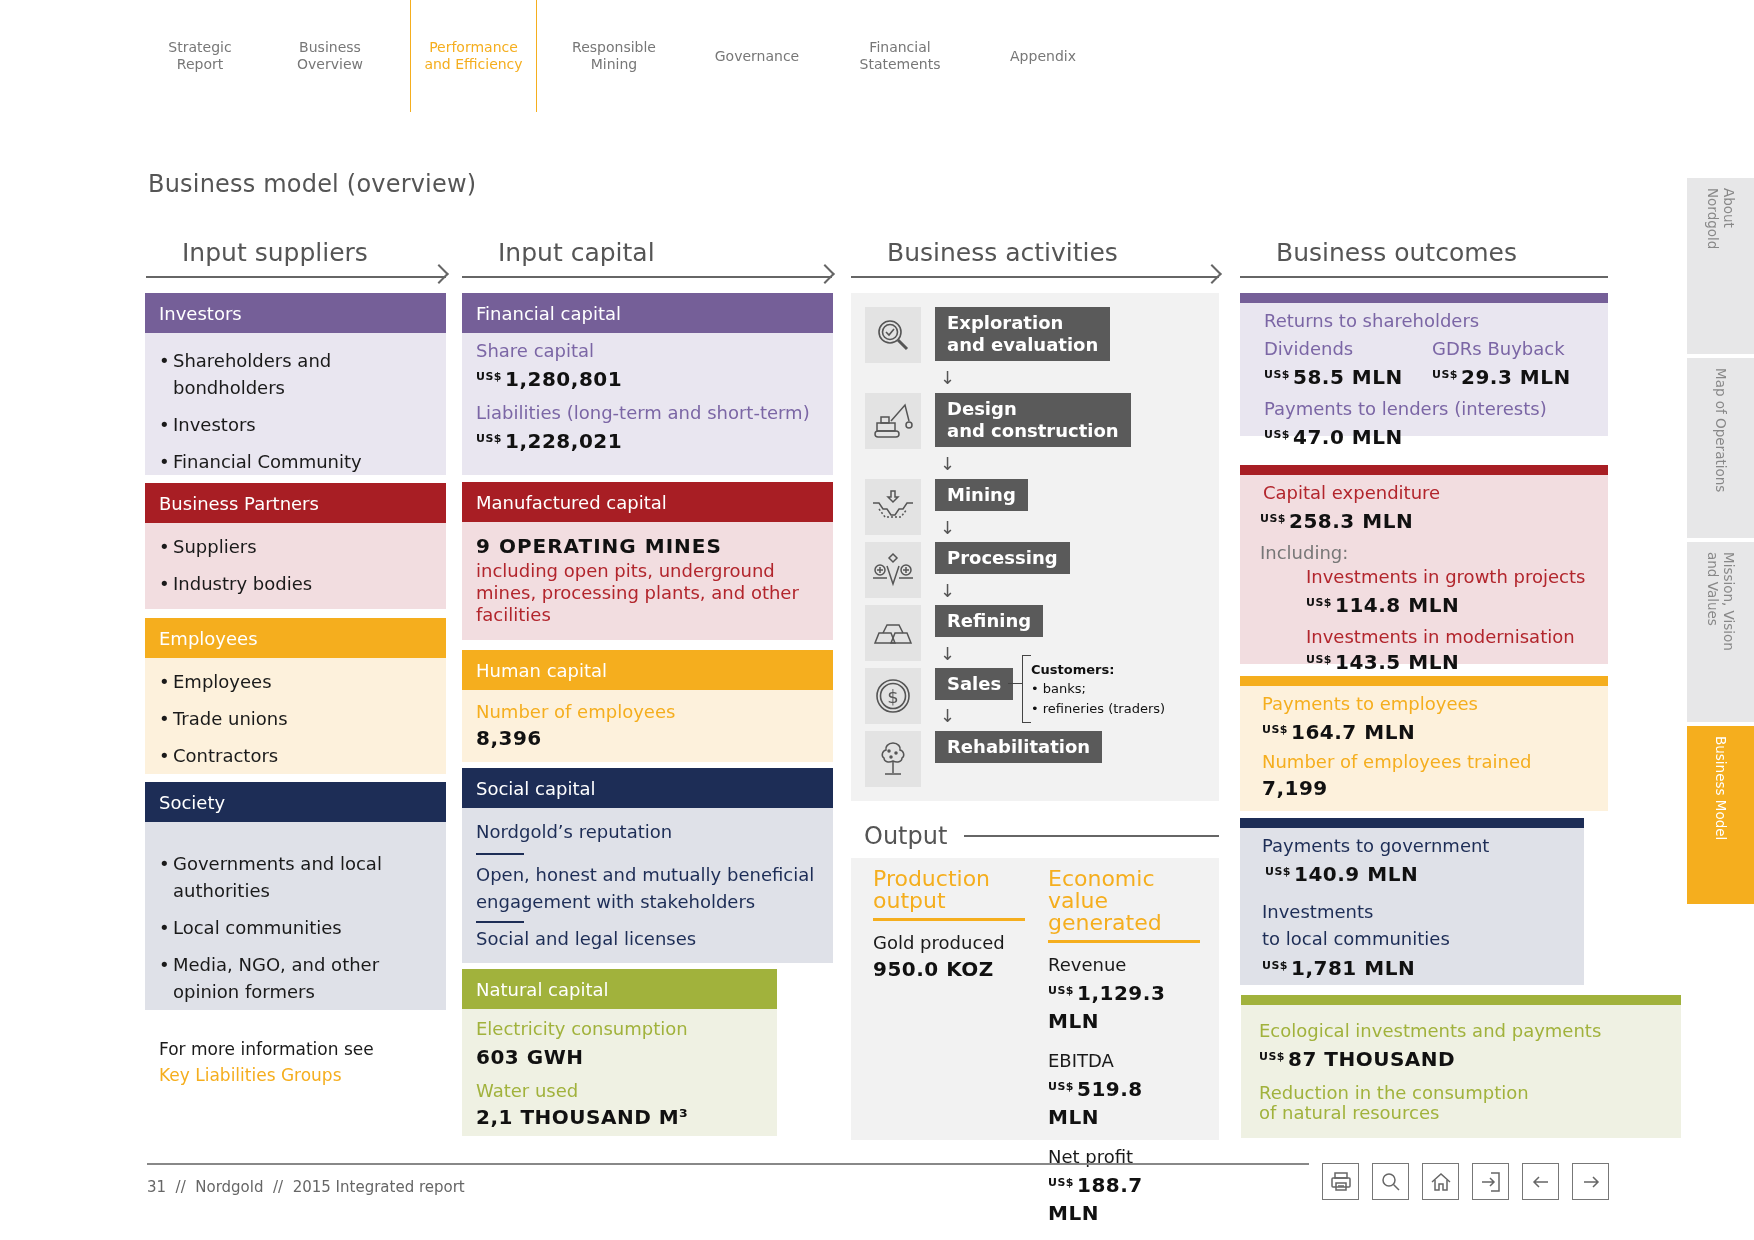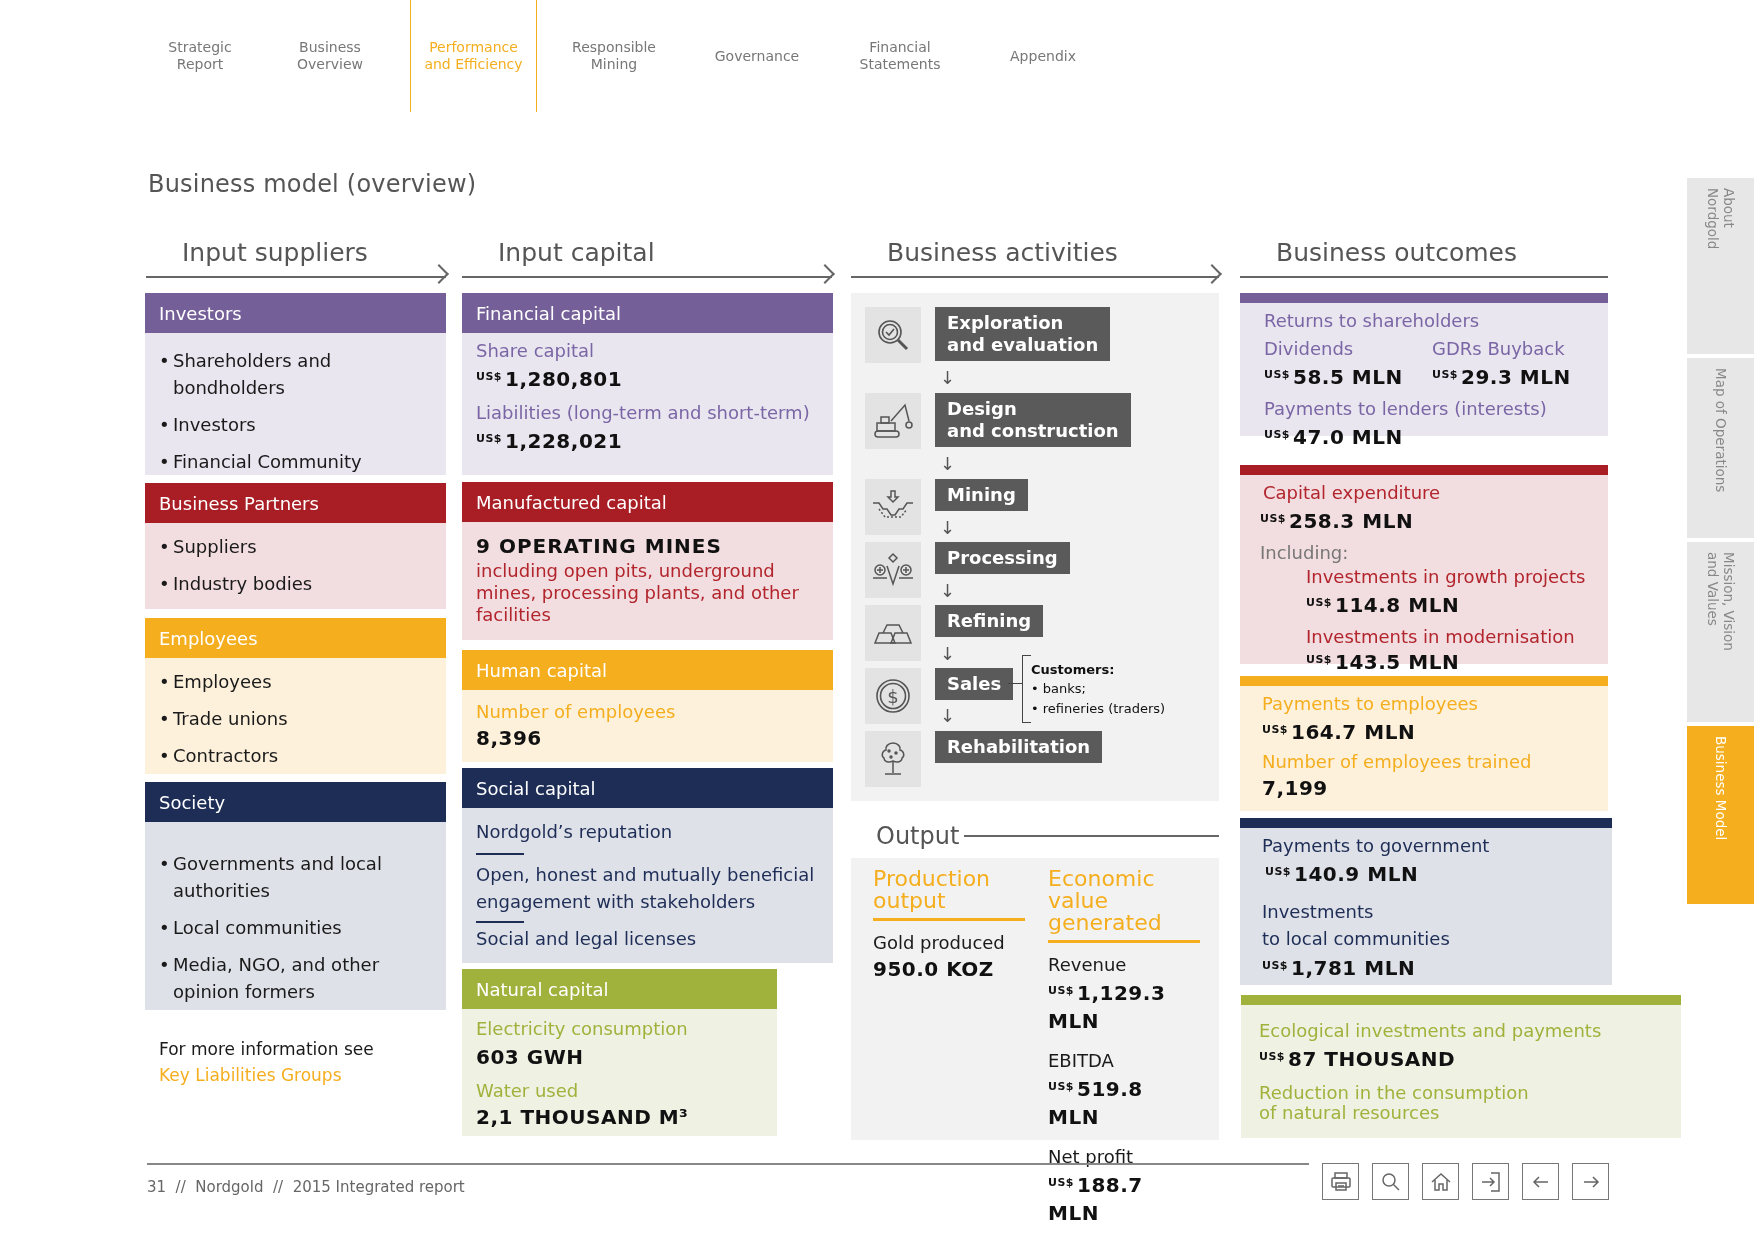--- a/index.html
+++ b/index.html
@@ -297,21 +297,21 @@
         <path d="M20 4c-5 0-8 4-7 7-4 1-5 6-2 8 0 4 5 5 9 3 4 2 9 1 9-3 3-2 2-7-2-8 1-3-2-7-7-7z"></path>
         <path d="M20 22v12M12 35h16"></path>
         <circle cx="16" cy="12" r="1" fill="#555"></circle>
         <circle cx="23" cy="14" r="1" fill="#555"></circle>
         <circle cx="18" cy="18" r="1" fill="#555"></circle>
       </svg>
   </div>
   <div class="act-box" style="top:438px;"><span>Rehabilitation</span></div>
 </div>
 
-<div style="position:absolute;left:864px;top:822px;font-size:24px;color:#555;margin-left:12px;">Output</div>
+<div style="position:absolute;left:864px;top:822px;font-size:24px;color:#555;">Output</div>
 <div style="position:absolute;left:964px;top:835px;width:255px;height:2px;background:#666;"></div>
 <div class="output-panel">
   <div style="position:absolute;left:22px;top:10px;width:152px;">
     <div class="out-head">Production output</div>
     <div class="lbl" style="margin-top:10px;">Gold produced</div>
     <div class="val">950.0 KOZ</div>
   </div>
   <div style="position:absolute;left:197px;top:10px;width:152px;">
     <div class="out-head">Economic value generated</div>
     <div class="lbl" style="margin-top:10px;">Revenue</div>
@@ -360,21 +360,21 @@
 <div class="box" style="left:1240px;top:676px;width:368px;">
   <div class="yellow-h" style="height:10px;"></div>
   <div class="box-body yellow-b" style="height:125px;padding:6px 14px 0 22px;">
     <div class="lbl yellow-t">Payments to employees</div>
     <div class="val" style="margin-bottom:4px;"><span class="cur">US$</span><span>164.7 MLN</span></div>
     <div class="lbl yellow-t">Number of employees trained</div>
     <div class="val">7,199</div>
   </div>
 </div>
 
-<div class="box" style="left:1240px;top:818px;width:372px;">
+<div class="box" style="left:1240px;top:818px;width:344px;">
   <div class="navy-h" style="height:10px;"></div>
   <div class="box-body navy-b" style="height:157px;padding:6px 14px 0 22px;">
     <div class="lbl navy-t">Payments to government</div>
     <div class="val" style="margin-bottom:10px;padding-left:3px;"><span class="cur">US$</span><span>140.9 MLN</span></div>
     <div class="lbl navy-t" style="white-space:pre-line;line-height:27px;">Investments
 to local communities</div>
     <div class="val"><span class="cur">US$</span><span>1,781 MLN</span></div>
   </div>
 </div>
 

